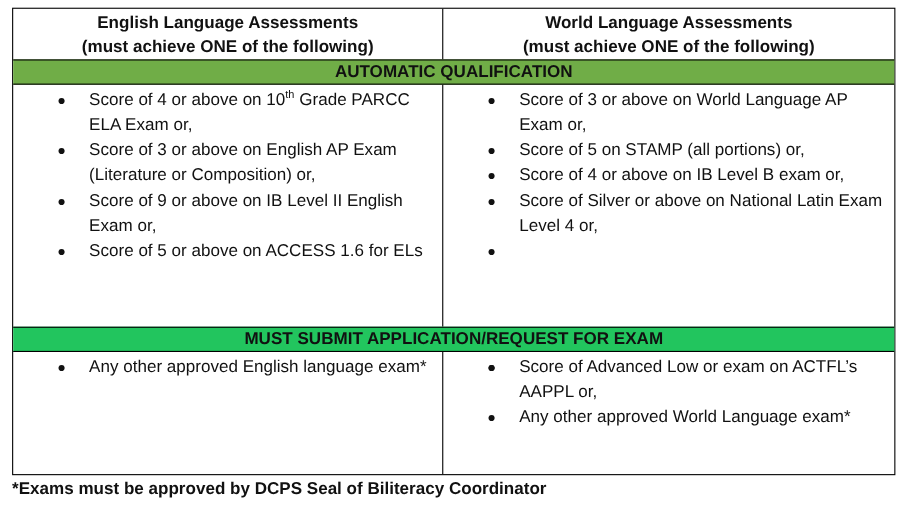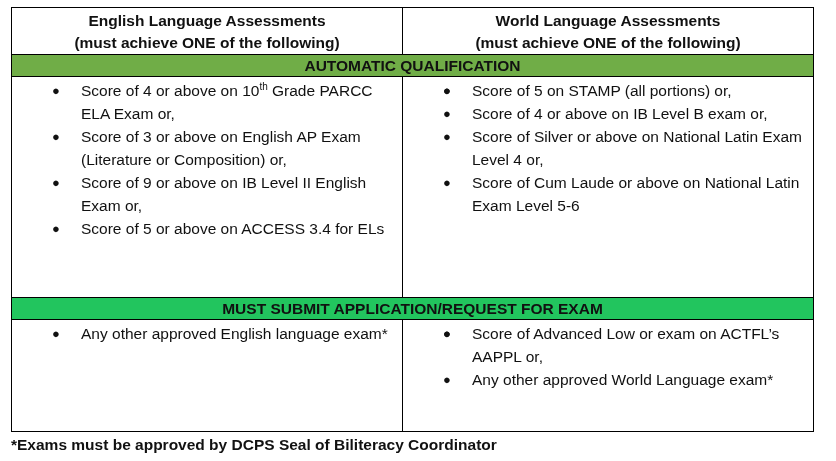--- a/index.html
+++ b/index.html
@@ -41,30 +41,30 @@
   </div>
 
   <div class="row band green">AUTOMATIC QUALIFICATION</div>
 
   <div class="row body1">
     <div class="col left">
       <ul>
         <li><span class="bullet">●</span><span>Score of 4 or above on 10</span><sup>th</sup><span> Grade PARCC ELA Exam or,</span></li>
         <li><span class="bullet">●</span><span>Score of 3 or above on English AP Exam (Literature or Composition) or,</span></li>
         <li><span class="bullet">●</span><span>Score of 9 or above on IB Level II English Exam or,</span></li>
-        <li><span class="bullet">●</span><span>Score of 5 or above on ACCESS 3.4 for ELs</span></li>
+        <li><span class="bullet">●</span><span>Score of 5 or above on ACCESS 1.6 for ELs</span></li>
       </ul>
     </div>
     <div class="col right">
       <ul>
-        <li><span class="bullet">●</span></li>
+        <li><span class="bullet">●</span><span>Score of 3 or above on World Language AP Exam or,</span></li>
         <li><span class="bullet">●</span><span>Score of 5 on STAMP (all portions) or,</span></li>
         <li><span class="bullet">●</span><span>Score of 4 or above on IB Level B exam or,</span></li>
         <li><span class="bullet">●</span><span>Score of Silver or above on National Latin Exam Level 4 or,</span></li>
-        <li><span class="bullet">●</span><span>Score of Cum Laude or above on National Latin Exam Level 5-6</span></li>
+        <li><span class="bullet">●</span></li>
       </ul>
     </div>
   </div>
 
   <div class="row band red">MUST SUBMIT APPLICATION/REQUEST FOR EXAM</div>
 
   <div class="row body2">
     <div class="col left">
       <ul>
         <li><span class="bullet">●</span><span>Any other approved English language exam*</span></li>

